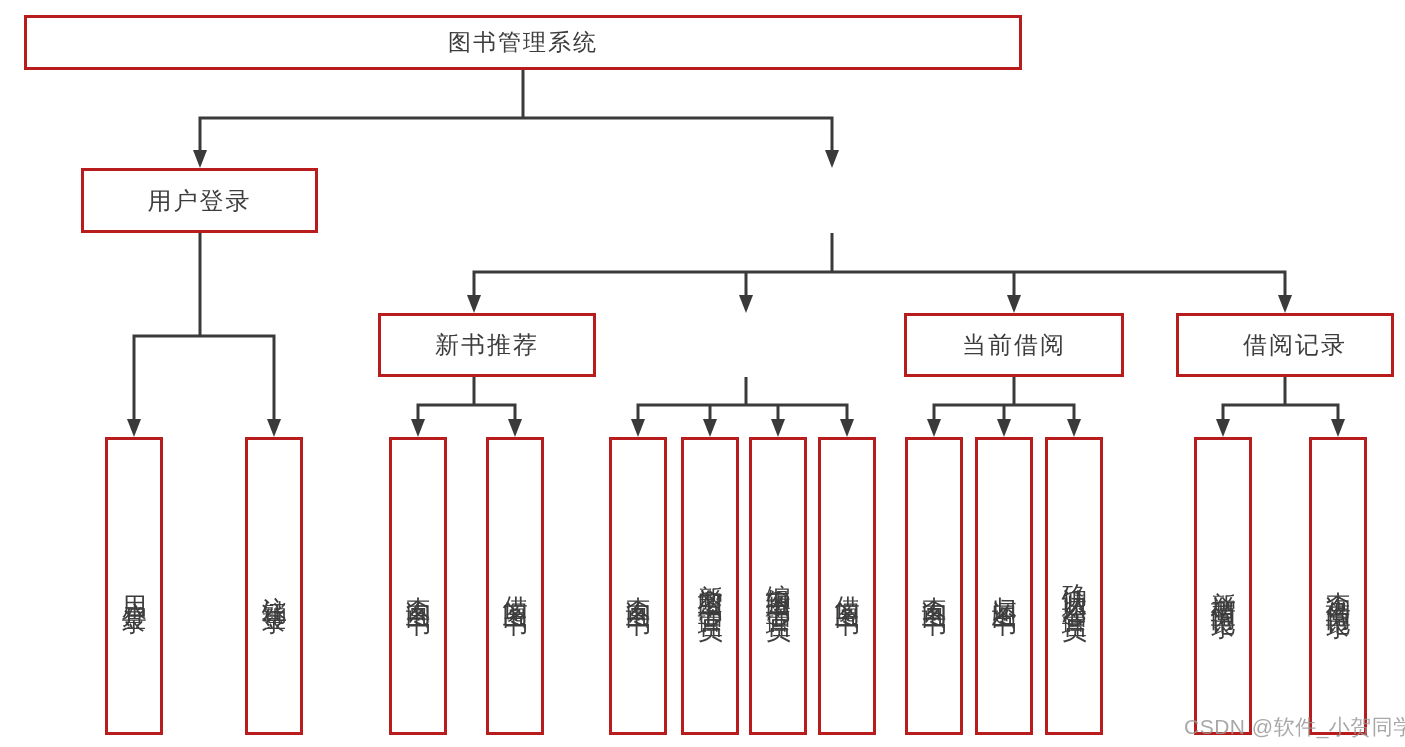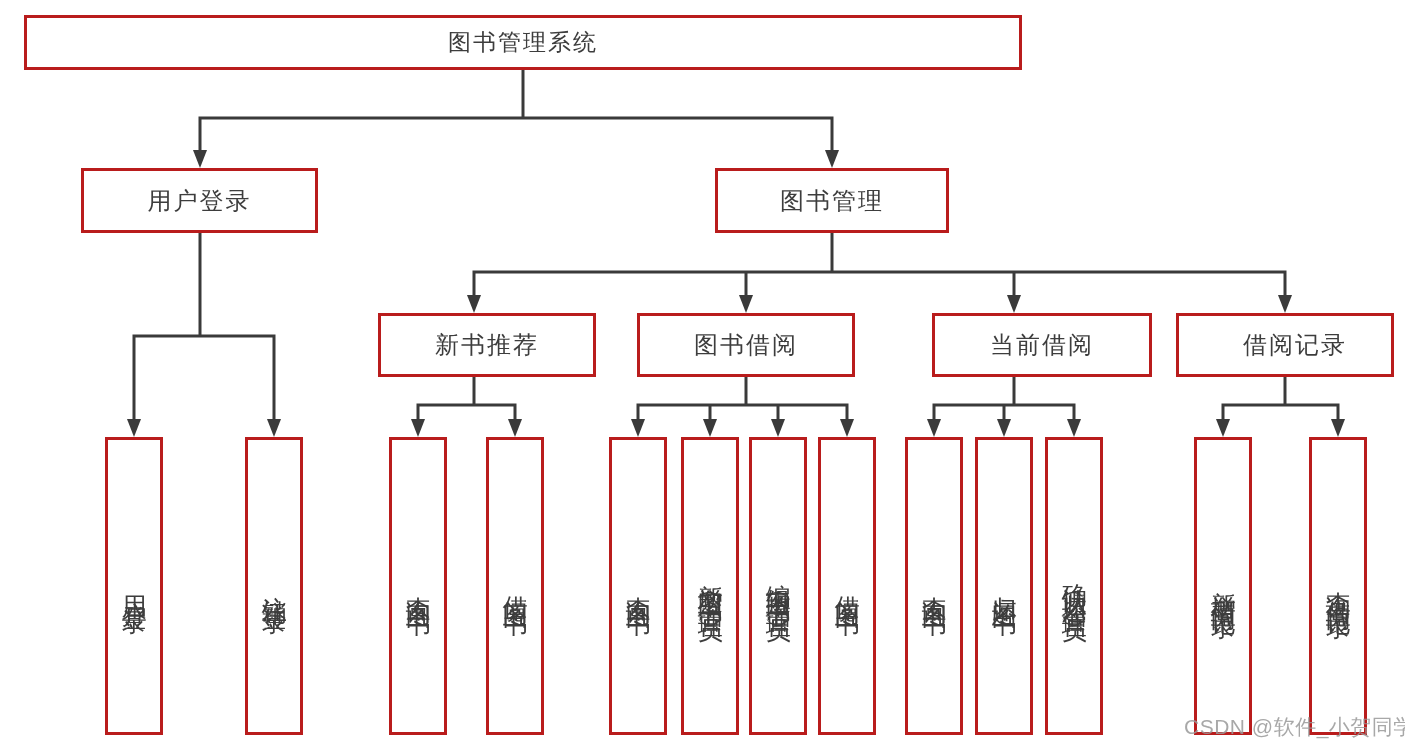--- a/index.html
+++ b/index.html
@@ -116,31 +116,25 @@
     </g>
   </svg>
 
   <div class="node title" style="left:24px; top:15px; width:998px; height:55px;">
     <span>图书管理系统</span>
   </div>
 
   <div class="node header" style="left:81px; top:168px; width:237px; height:65px;">
     <span>用户登录</span>
   </div>
-  <div class="node header" style="left:715px; top:168px; width:234px; height:65px;">
-    <span>图书管理</span>
-  </div>
 
   <div class="node header" style="left:378px; top:313px; width:218px; height:64px;">
     <span>新书推荐</span>
   </div>
-  <div class="node header" style="left:637px; top:313px; width:218px; height:64px;">
-    <span>图书借阅</span>
-  </div>
-  <div class="node header" style="left:904px; top:313px; width:220px; height:64px;margin-left:28px;">
+  <div class="node header" style="left:904px; top:313px; width:220px; height:64px;">
     <span>当前借阅</span>
   </div>
   <div class="node header" style="left:1176px; top:313px; width:218px; height:64px;padding-left:20px;">
     <span>借阅记录</span>
   </div>
 
   <div class="node leaf" style="left:105px; top:437px; width:58px; height:298px;">
     <span>用户登录</span>
   </div>
   <div class="node leaf" style="left:245px; top:437px; width:58px; height:298px;">

